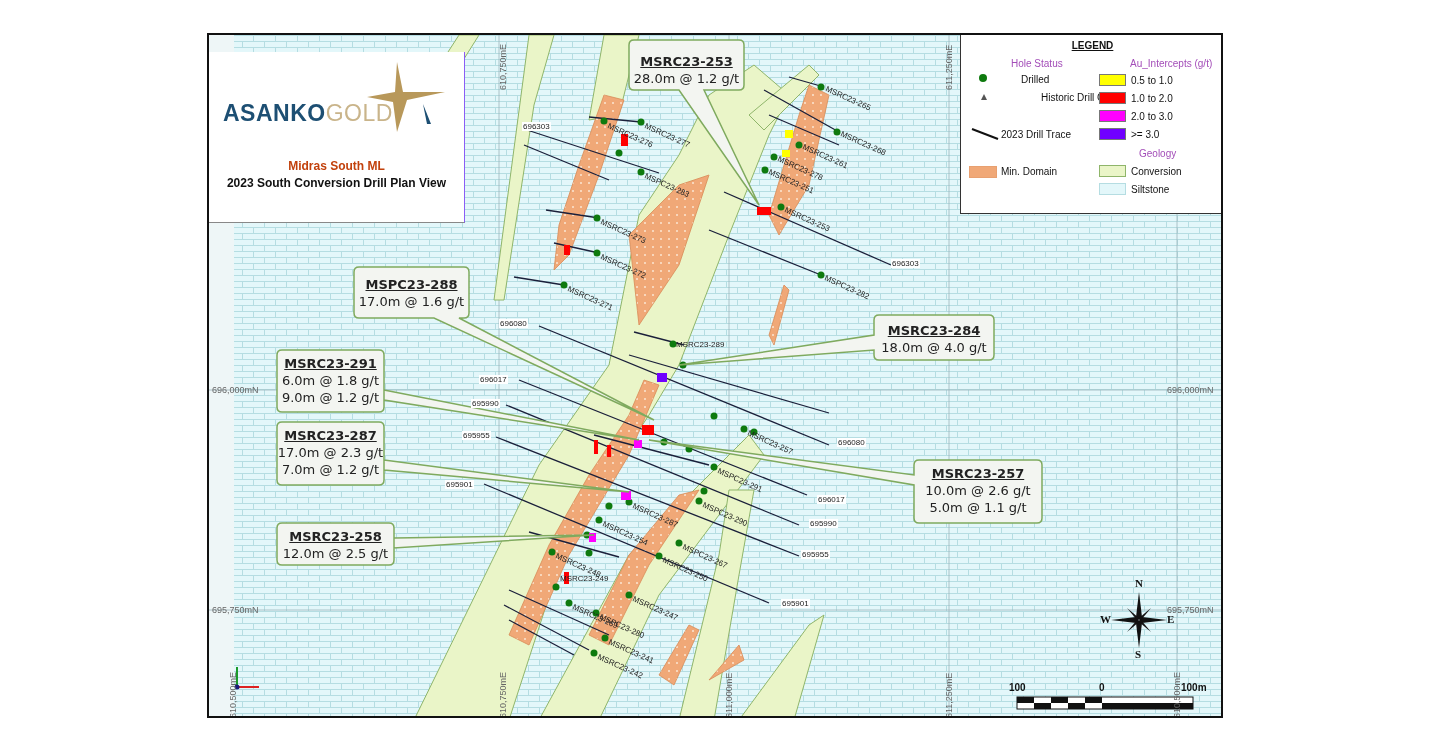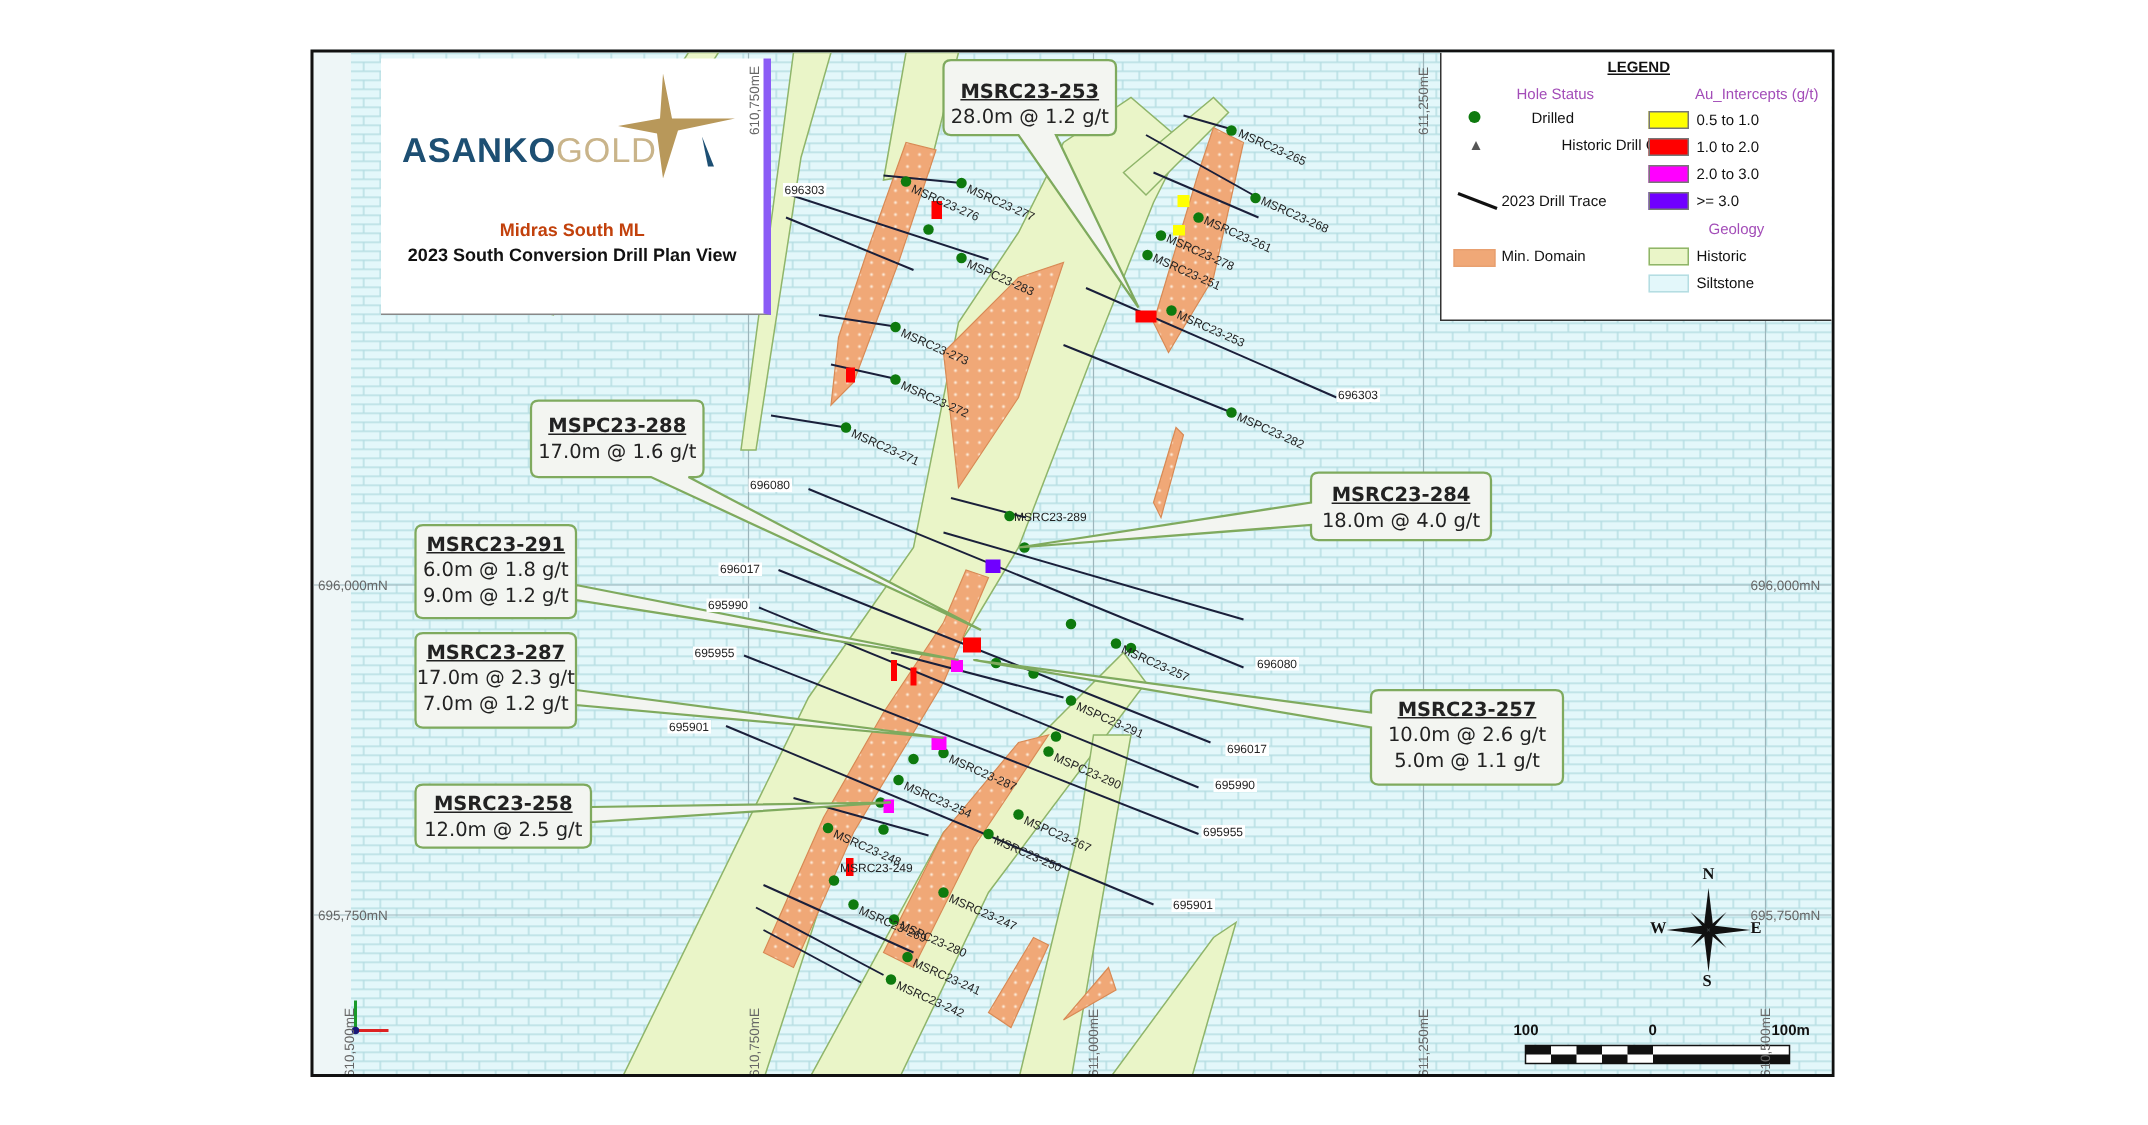--- a/index.html
+++ b/index.html
@@ -1,19 +1,19 @@
 <!DOCTYPE html>
 <html><head>
 <meta charset="utf-8">
 <style>
   html, body { margin:0; padding:0; background:#ffffff; }
   body { width:1432px; height:750px; position:relative; overflow:hidden; font-family:"Liberation Sans", sans-serif; }
   #map-frame { position:absolute; left:207px; top:33px; width:1016px; height:685px; border:2px solid #111; box-sizing:border-box; overflow:hidden; background:#eef6f7; }
   #map-svg { position:absolute; left:0; top:0; }
-  .title-box { position:absolute; left:0; top:4px; width:255px; height:170px; background:#fff; border-right:5px solid #8b5cf6; border-bottom:1px solid #888;margin-left:45px; }
+  .title-box { position:absolute; left:0; top:17px; width:255px; height:170px; background:#fff; border-right:1px solid #8b5cf6; border-bottom:1px solid #888; }
   .logo { position:absolute; left:14px; top:48px; font-size:23px; font-weight:bold; letter-spacing:0.5px; }
   .logo .asanko { color:#1d4f73; }
   .logo .gold { color:#c9b48a; font-weight:normal; }
   .logo-star { position:absolute; left:158px; top:10px; }
   .title-line1 { position:absolute; left:0; width:255px; top:107px; text-align:center; font-size:12px; font-weight:bold; color:#c2410c; }
   .title-line2 { position:absolute; left:0; width:255px; top:124px; text-align:center; font-size:12px; font-weight:bold; color:#111; }
   .legend { position:absolute; left:751px; top:0; width:263px; height:178px; background:#fff; border-left:1px solid #333; border-bottom:1px solid #333; font-size:10px; color:#111; }
   .legend .lg-title { position:absolute; left:0; width:263px; top:5px; text-align:center; font-weight:bold; text-decoration:underline; font-size:10px; }
   .legend .sec { position:absolute; color:#a34db8; font-size:10px; }
   .legend .item { position:absolute; font-size:10px; }
@@ -232,21 +232,21 @@
     <div class="sw" style="left:138px;top:39px;background:#ffff00;"></div>
     <div class="item" style="left:170px;top:40px;">0.5 to 1.0</div>
     <div class="sw" style="left:138px;top:57px;background:#ff0000;"></div>
     <div class="item" style="left:170px;top:58px;">1.0 to 2.0</div>
     <div class="sw" style="left:138px;top:75px;background:#ff00ff;"></div>
     <div class="item" style="left:170px;top:76px;">2.0 to 3.0</div>
     <div class="sw" style="left:138px;top:93px;background:#7000ff;"></div>
     <div class="item" style="left:170px;top:94px;">&gt;= 3.0</div>
     <div class="sec" style="left:178px;top:113px;">Geology</div>
     <div class="sw" style="left:138px;top:130px;background:#eaf5c8;border-color:#8fb56a;"></div>
-    <div class="item" style="left:170px;top:131px;">Historic</div>
+    <div class="item" style="left:170px;top:131px;">Conversion</div>
     <div class="sw" style="left:138px;top:148px;background:#e3f7fa;border-color:#b5dde2;"></div>
     <div class="item" style="left:170px;top:149px;">Siltstone</div>
   </div>
 
   <div class="callout-text" style="left:420px;top:18px;width:115px;">
     <div class="hole">MSRC23-253</div>
     <div class="val">28.0m @ 1.2 g/t</div>
   </div>
   <div class="callout-text" style="left:145px;top:241px;width:115px;">
     <div class="hole">MSPC23-288</div>

